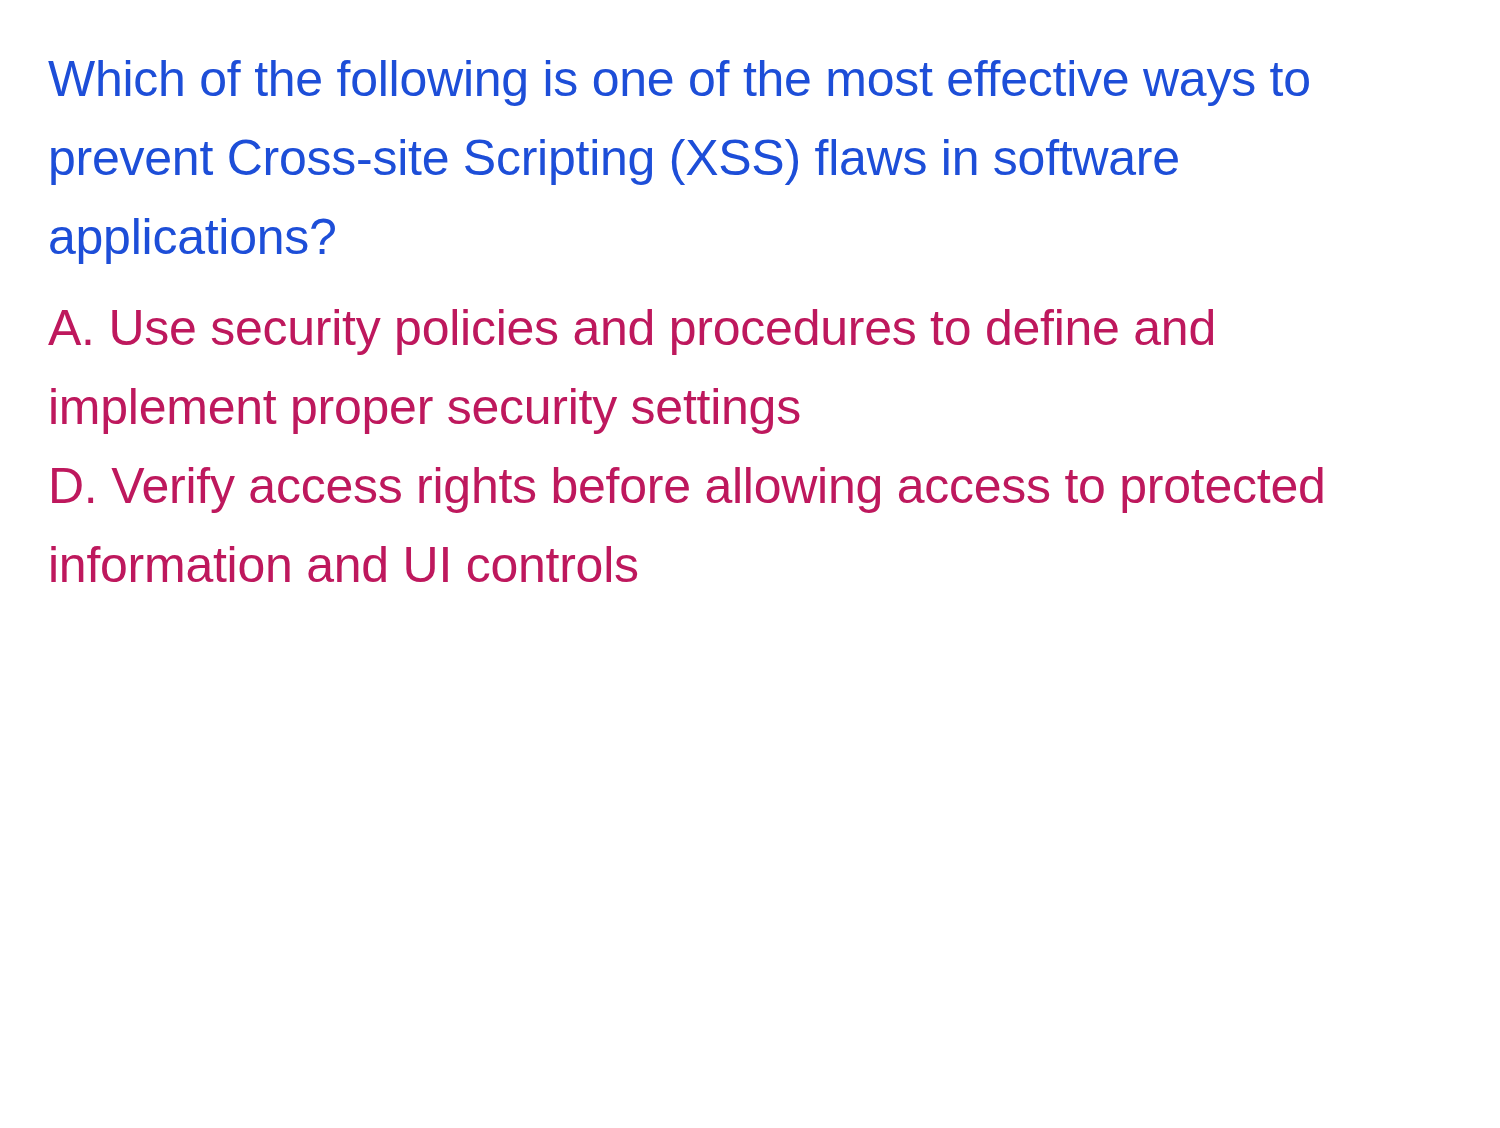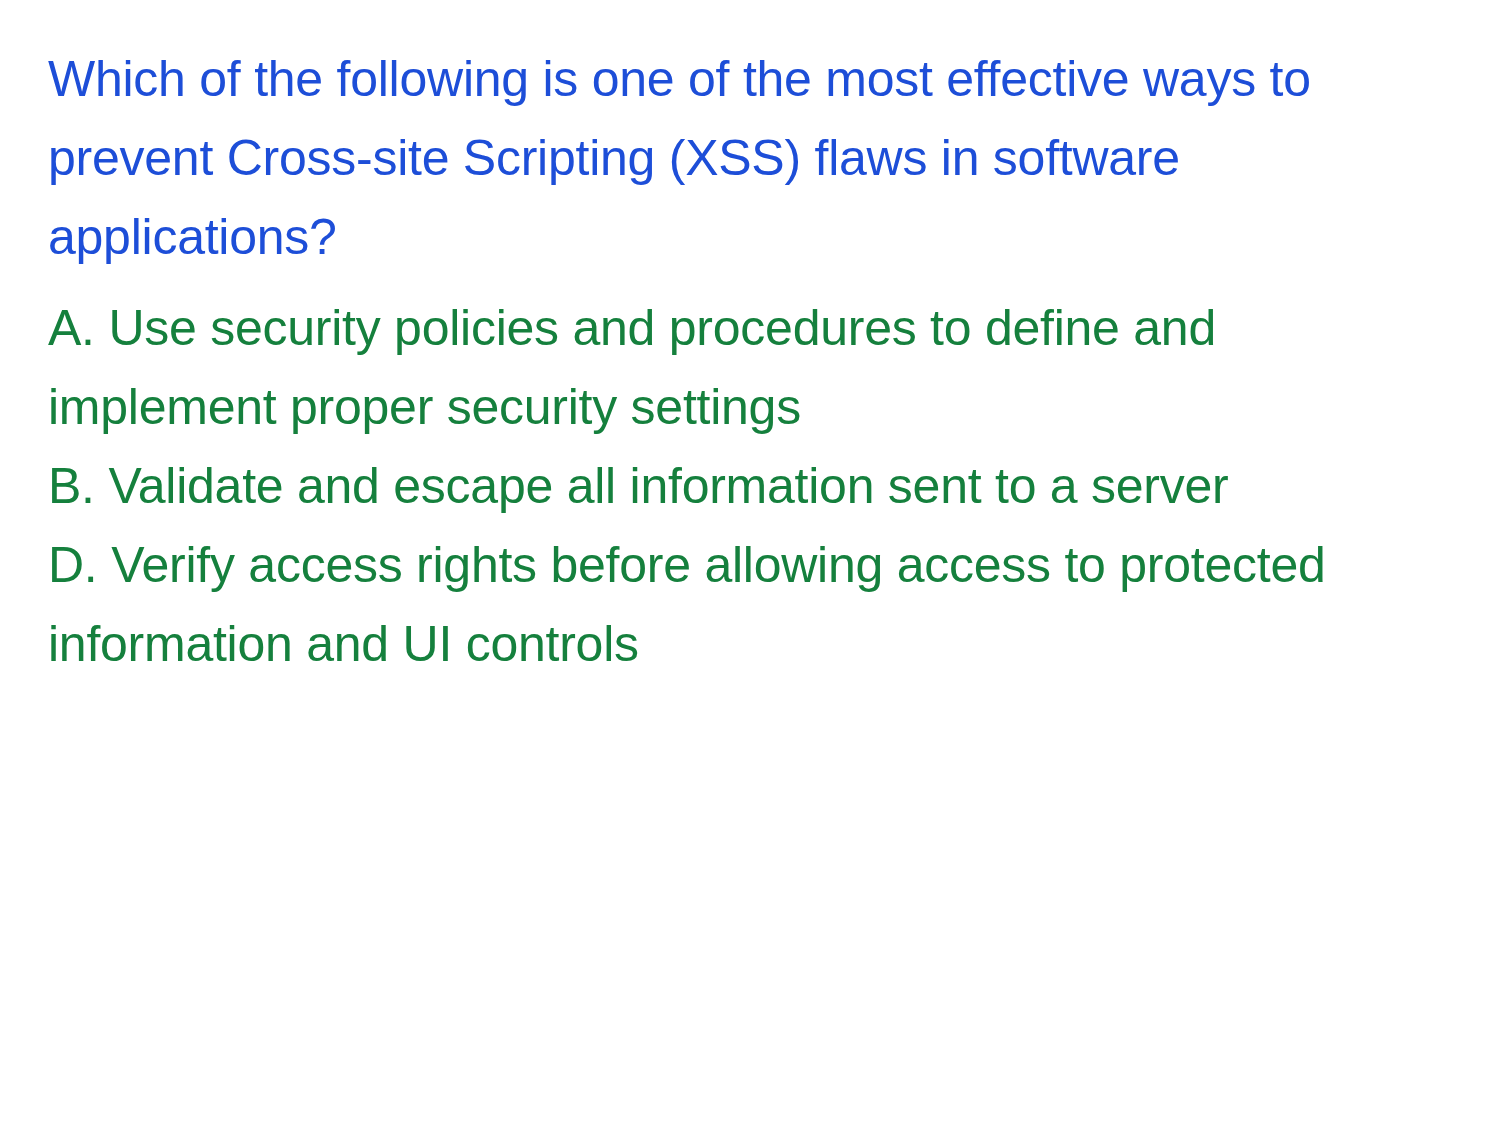--- a/index.html
+++ b/index.html
@@ -22,24 +22,23 @@
       font-size: 50px;
       line-height: 1.58;
       letter-spacing: -0.005em;
       margin-bottom: 12px;
       color: #1d4ed8;
     }
     .option {
       font-size: 50px;
       line-height: 1.58;
       letter-spacing: -0.005em;
-      color: #15803d;
+      color: #be185d;
     }
   </style>
 </head>
 <body>
 
 <div class="content">
   <p class="question">Which of the following is one of the most effective ways to prevent Cross-site Scripting (XSS) flaws in software applications?</p>
   <p class="option">A. Use security policies and procedures to define and implement proper security settings</p>
-  <p class="option">B. Validate and escape all information sent to a server</p>
   <p class="option">D. Verify access rights before allowing access to protected information and UI controls</p>
 </div>
 
 </body></html>

